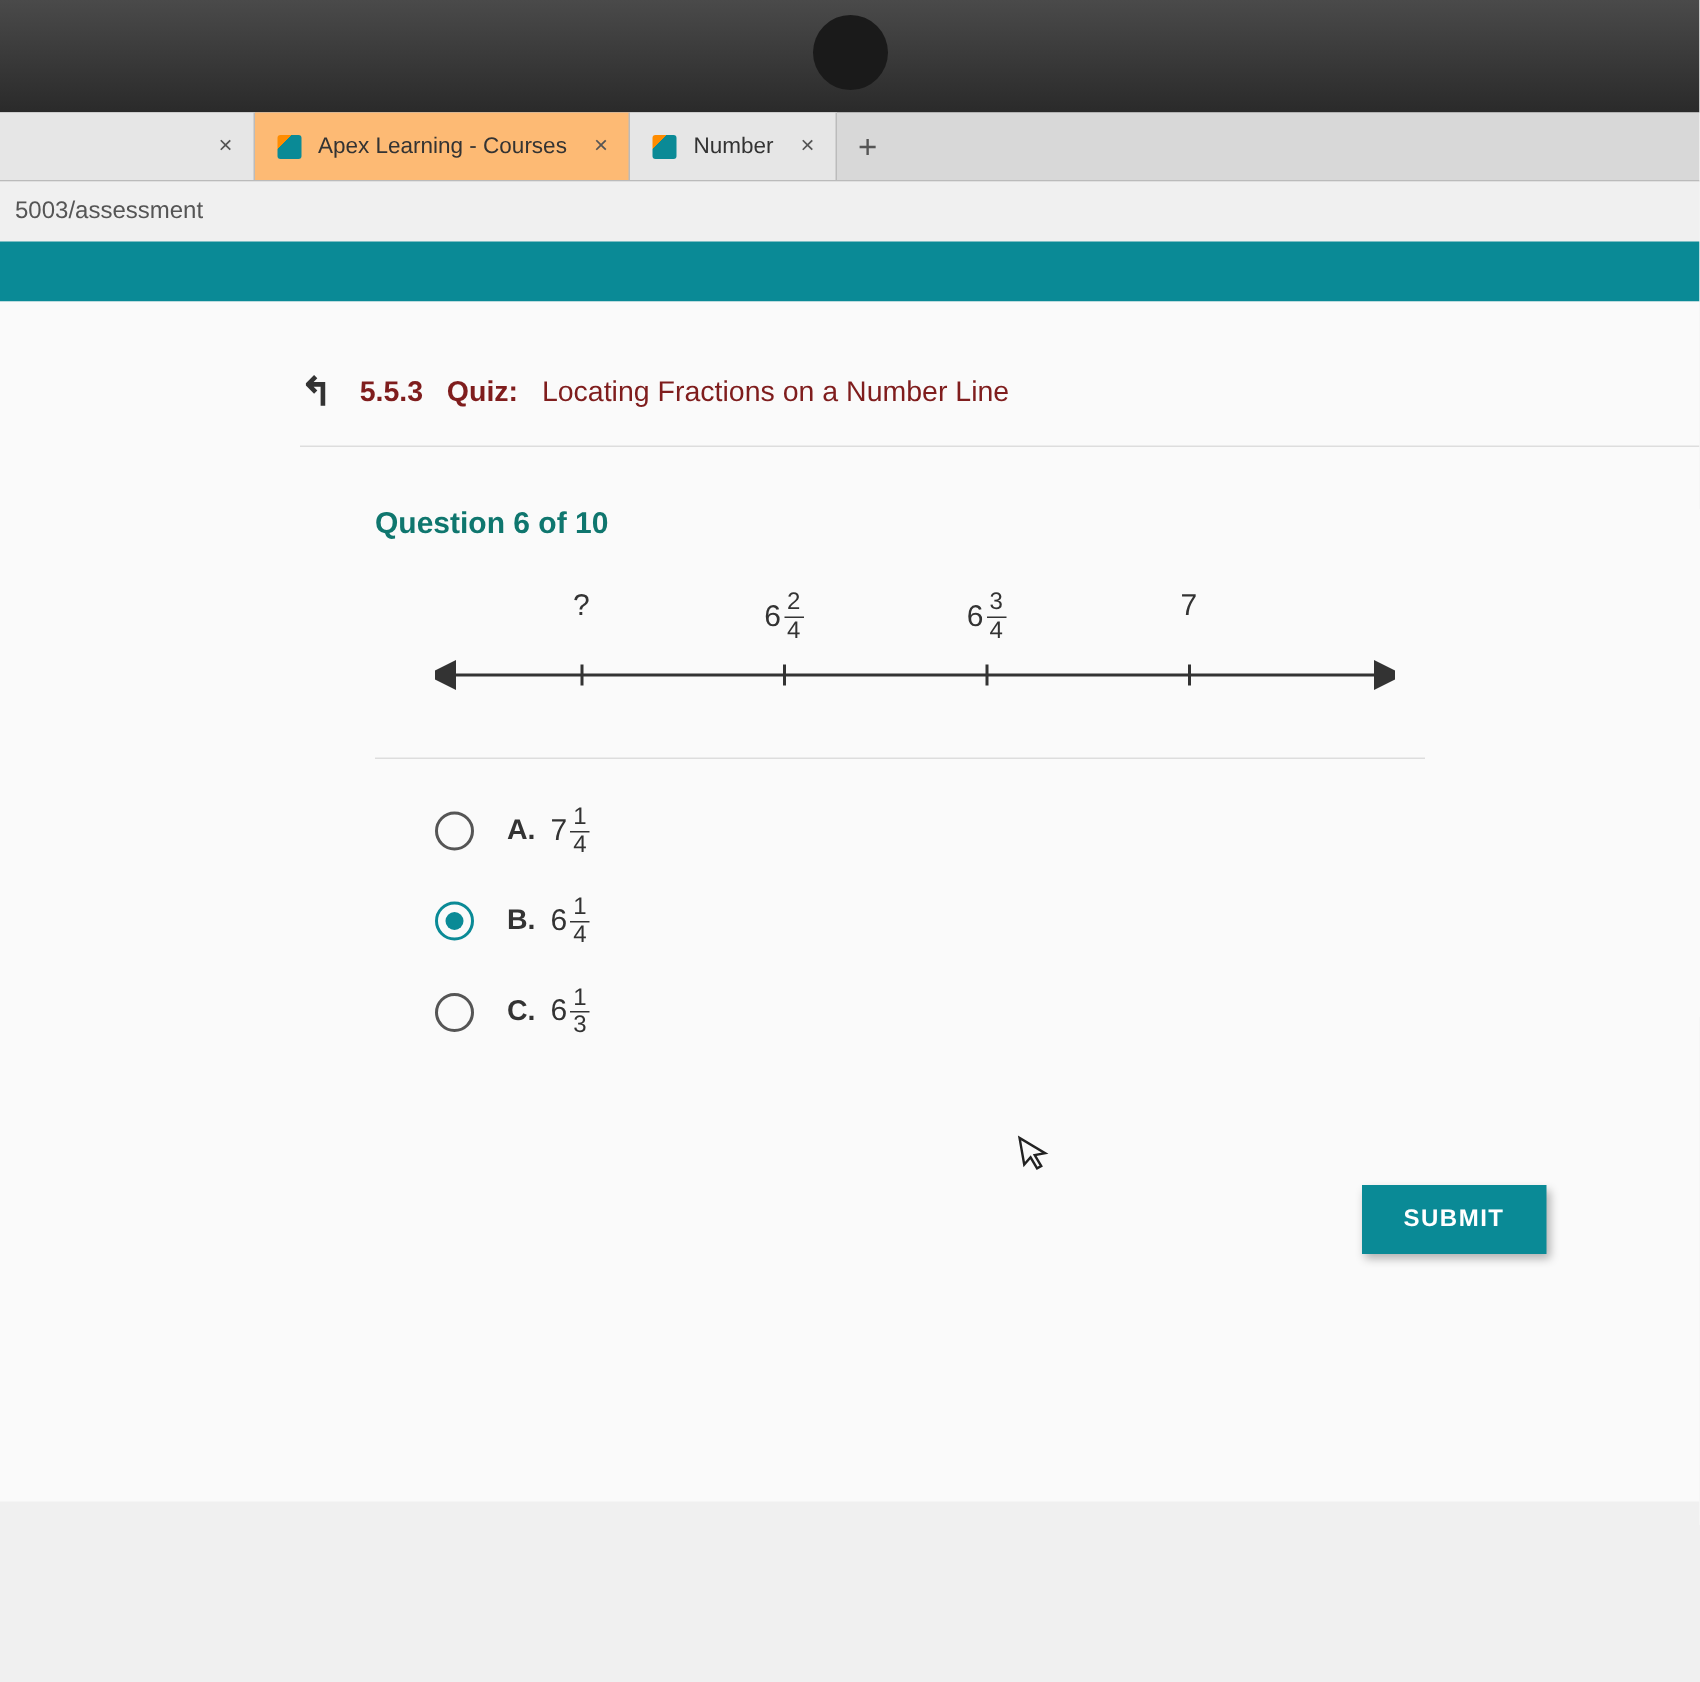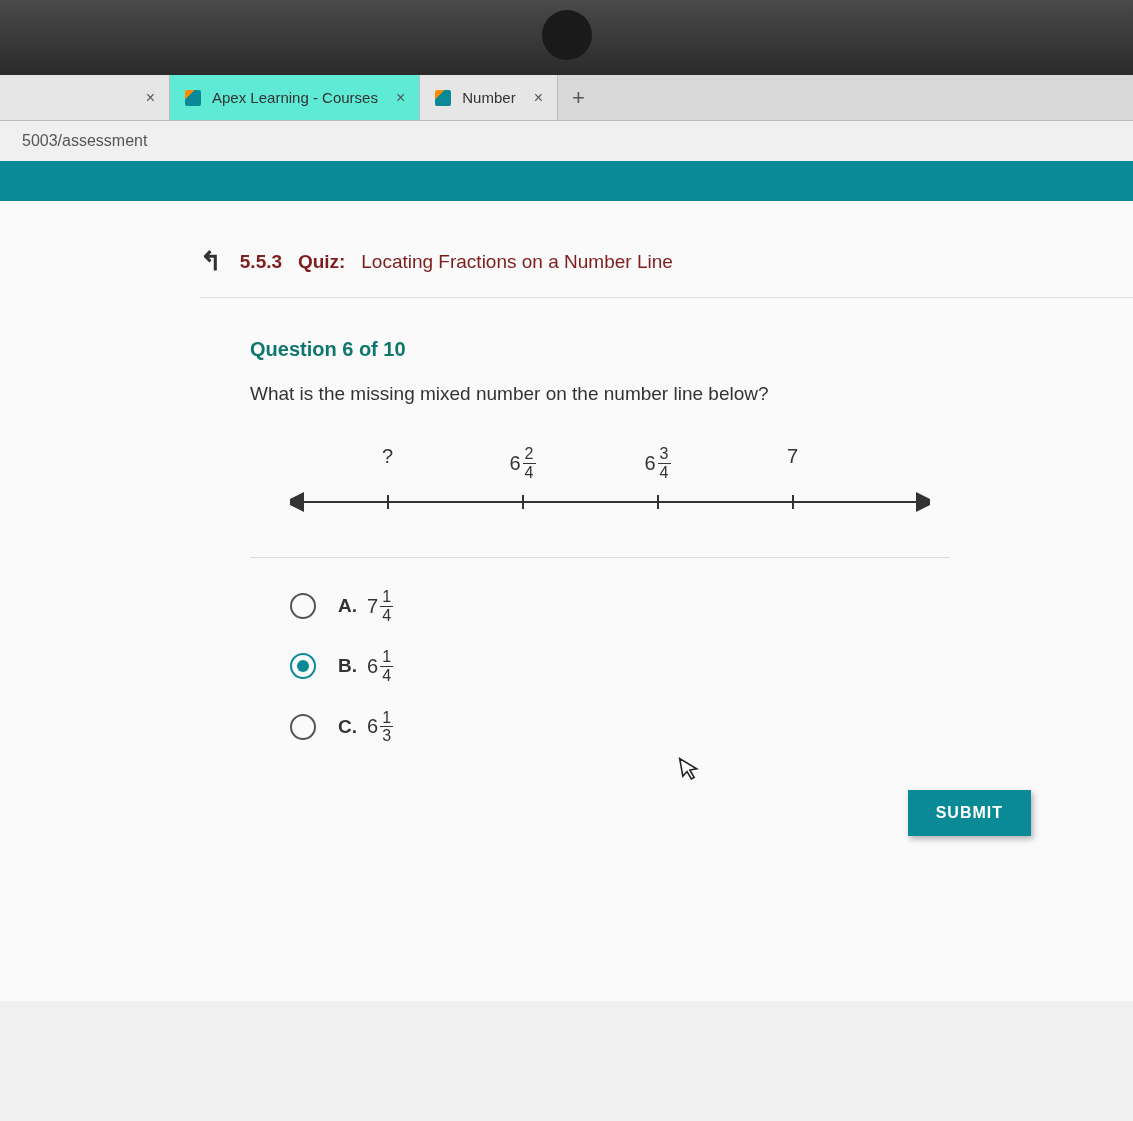--- a/index.html
+++ b/index.html
@@ -42,21 +42,21 @@
       align-items: center;
       padding: 0 14px;
       height: 100%;
       border-right: 1px solid #bbb;
       font-size: 15px;
       color: #333;
       cursor: pointer;
       background: #e6e6e6;
     }
     .tab.active {
-      background: #5eead4;
+      background: #fdba74;
     }
     .tab .favicon {
       width: 18px;
       height: 18px;
       margin-right: 10px;
       display: inline-flex;
       align-items: center;
       justify-content: center;
       font-size: 12px;
     }
@@ -74,21 +74,21 @@
       padding: 0 14px;
       font-size: 22px;
       color: #555;
       cursor: pointer;
     }
     .url-bar {
       background: #f0f0f0;
       height: 40px;
       display: flex;
       align-items: center;
-      padding: 0 22px;
+      padding: 0 10px;
       font-size: 16px;
       color: #555;
     }
     .teal-band {
       height: 40px;
       background: #0a8a96;
     }
     .content-area {
       background: #fafafa;
       padding: 30px 0 0 200px;
@@ -282,21 +282,20 @@
       <span class="bold">5.5.3</span>
       <span>&nbsp;</span>
       <span class="bold">Quiz:</span>
       <span>&nbsp;</span>
       <span>Locating Fractions on a Number Line</span>
     </div>
   </div>
 
   <div class="question-section">
     <div class="question-number">Question 6 of 10</div>
-    <div class="question-text">What is the missing mixed number on the number line below?</div>
 
     <div class="number-line-container">
       <div class="number-line-labels">
         <div class="nl-label">
           <span>?</span>
         </div>
         <div class="nl-label">
           <span class="mixed-whole">6</span><span class="frac"><span class="top">2</span><span class="bot">4</span></span>
         </div>
         <div class="nl-label">

